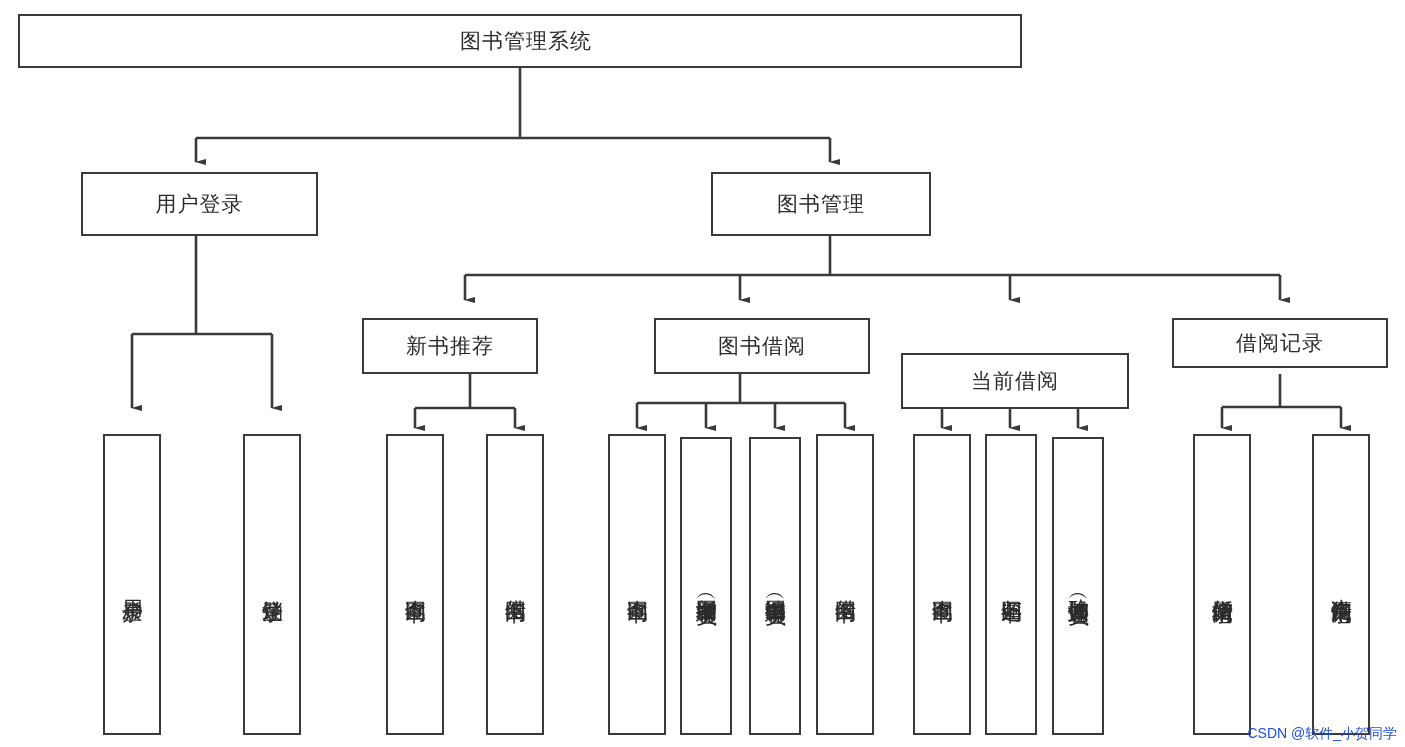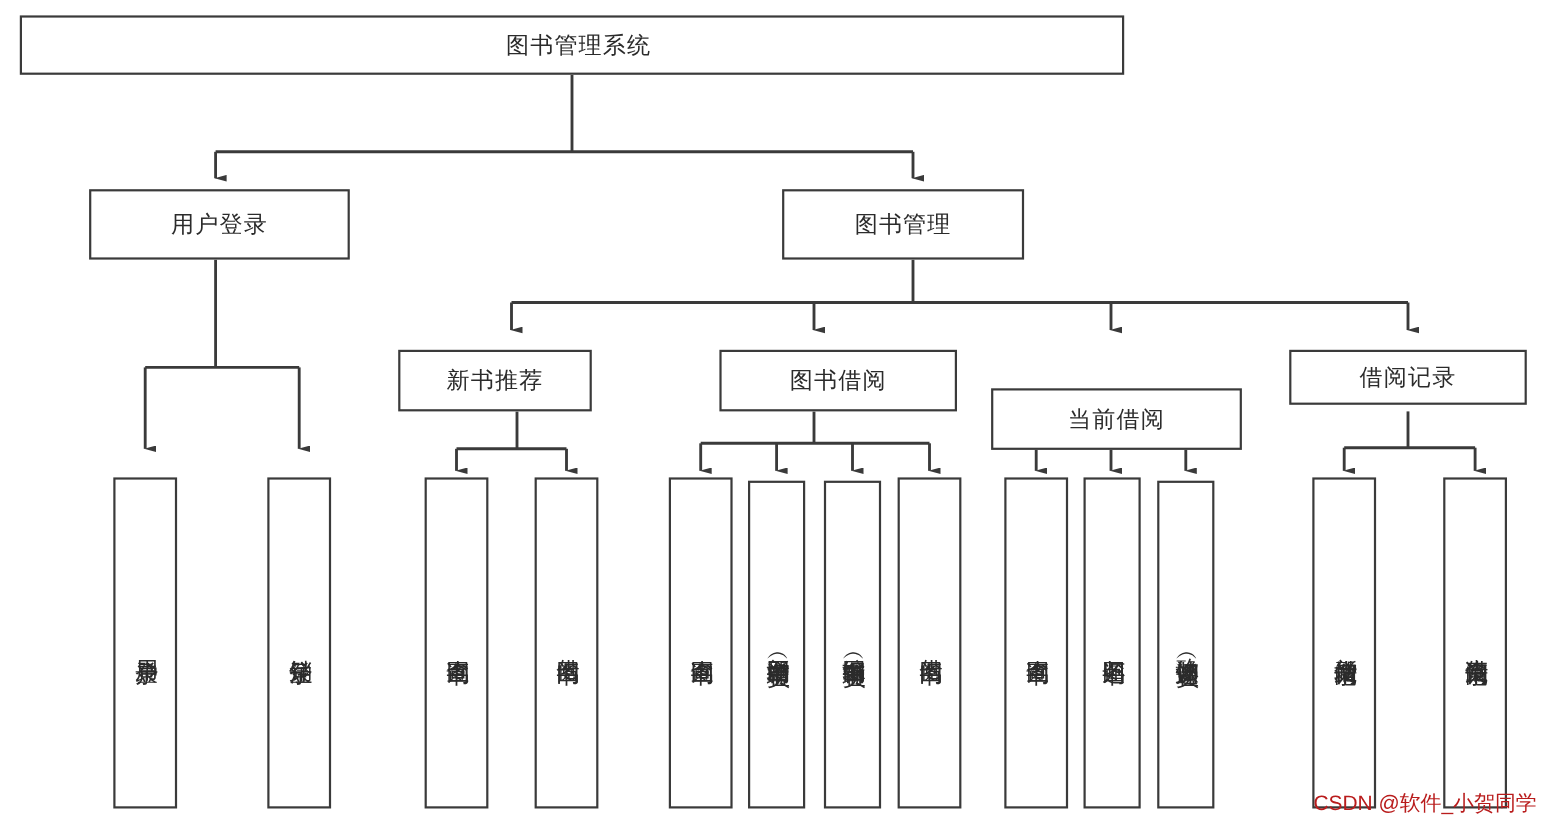--- a/index.html
+++ b/index.html
@@ -52,22 +52,22 @@
   .node.vert .vtext {
     writing-mode: vertical-rl;
     text-orientation: upright;
     display: block;
     max-height: 100%;
   }
   .watermark {
     position: absolute;
     right: 8px;
     bottom: 4px;
-    font-size: 19px;
-    color: #b91c1c;
+    font-size: 14px;
+    color: #1d4ed8;
     white-space: nowrap;
     z-index: 3;
   }
 </style>
 </head>
 <body>
 
 <div id="canvas">
 
   <svg id="wires" viewBox="0 0 1405 747" xmlns="http://www.w3.org/2000/svg">

